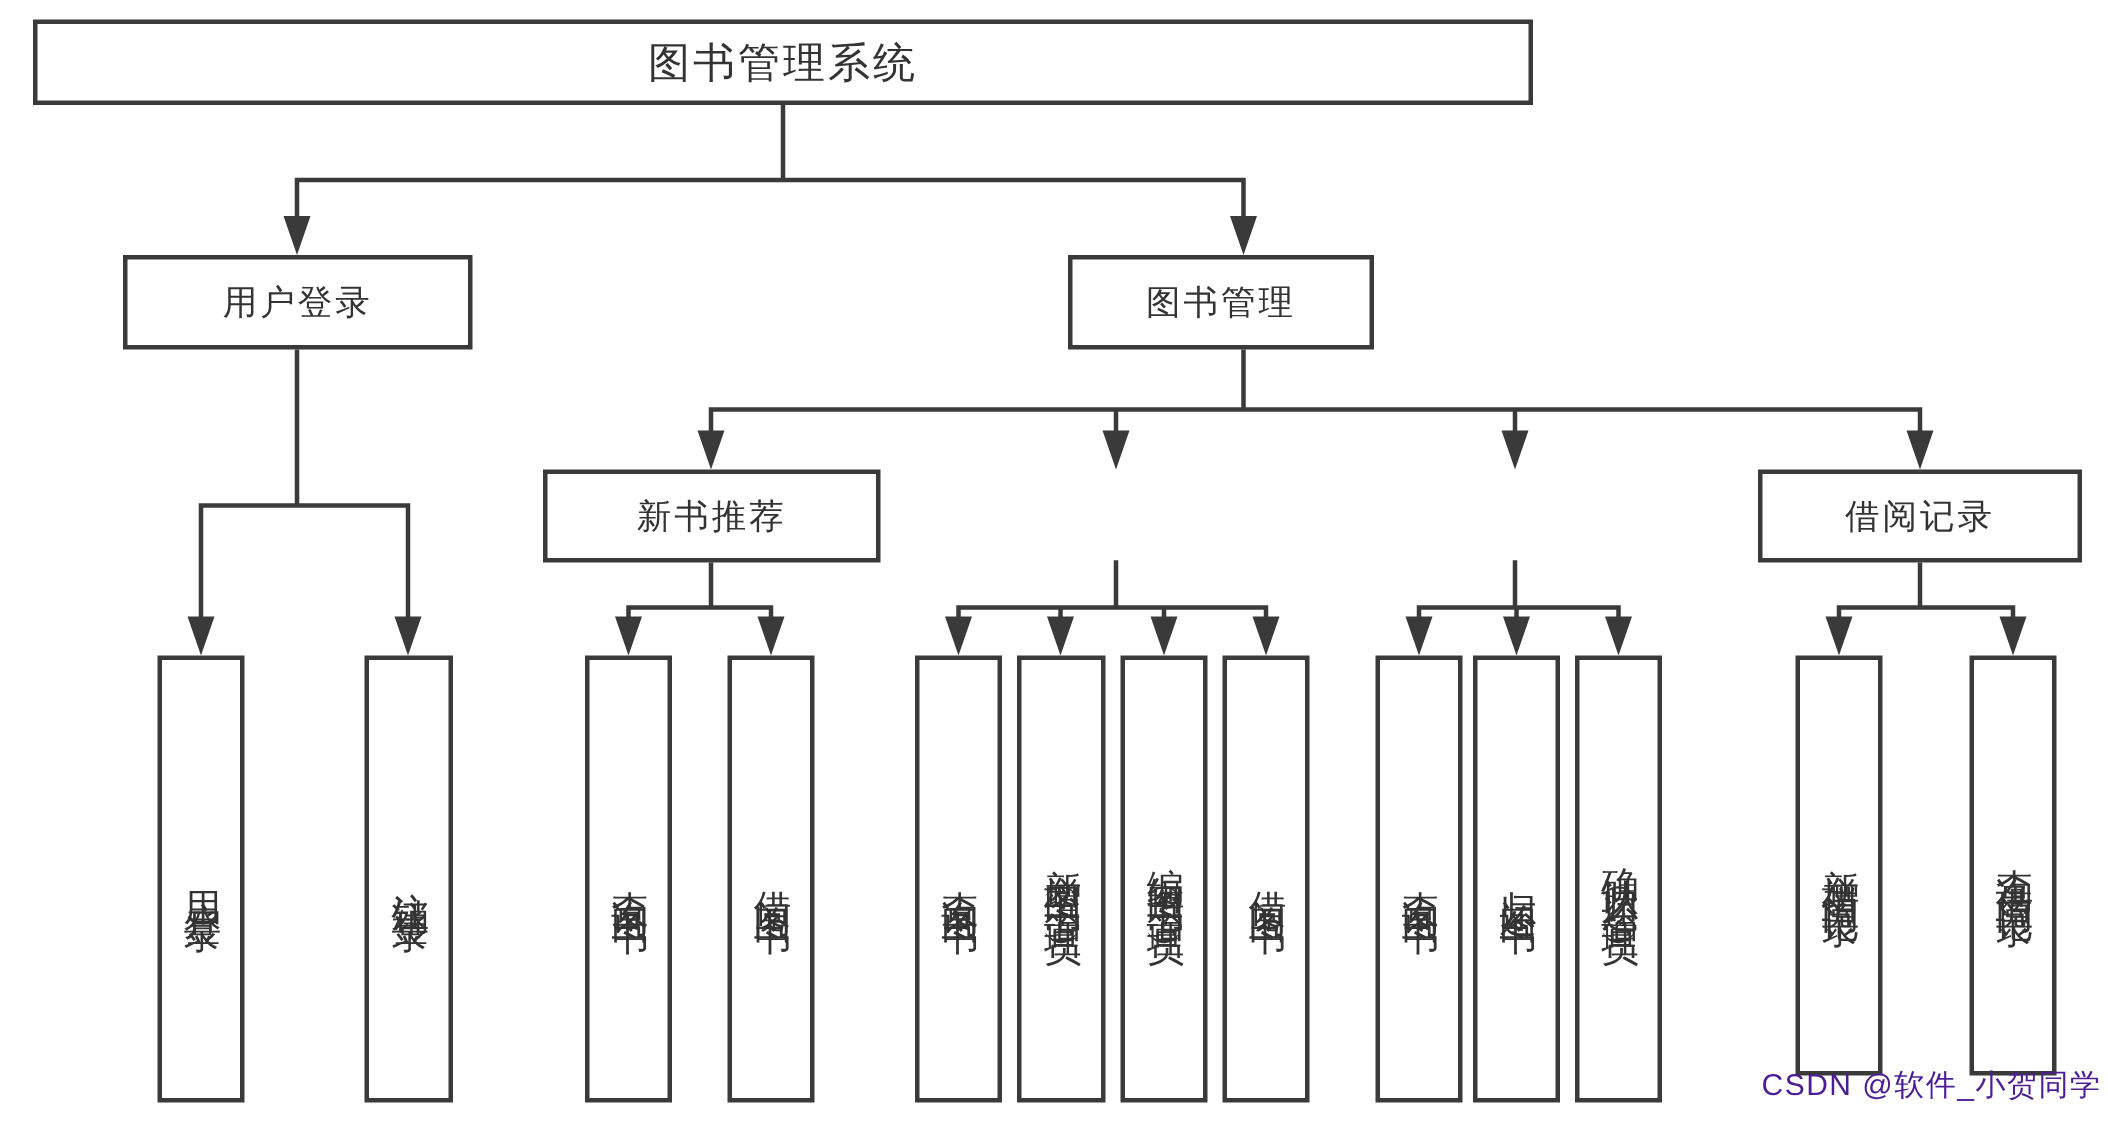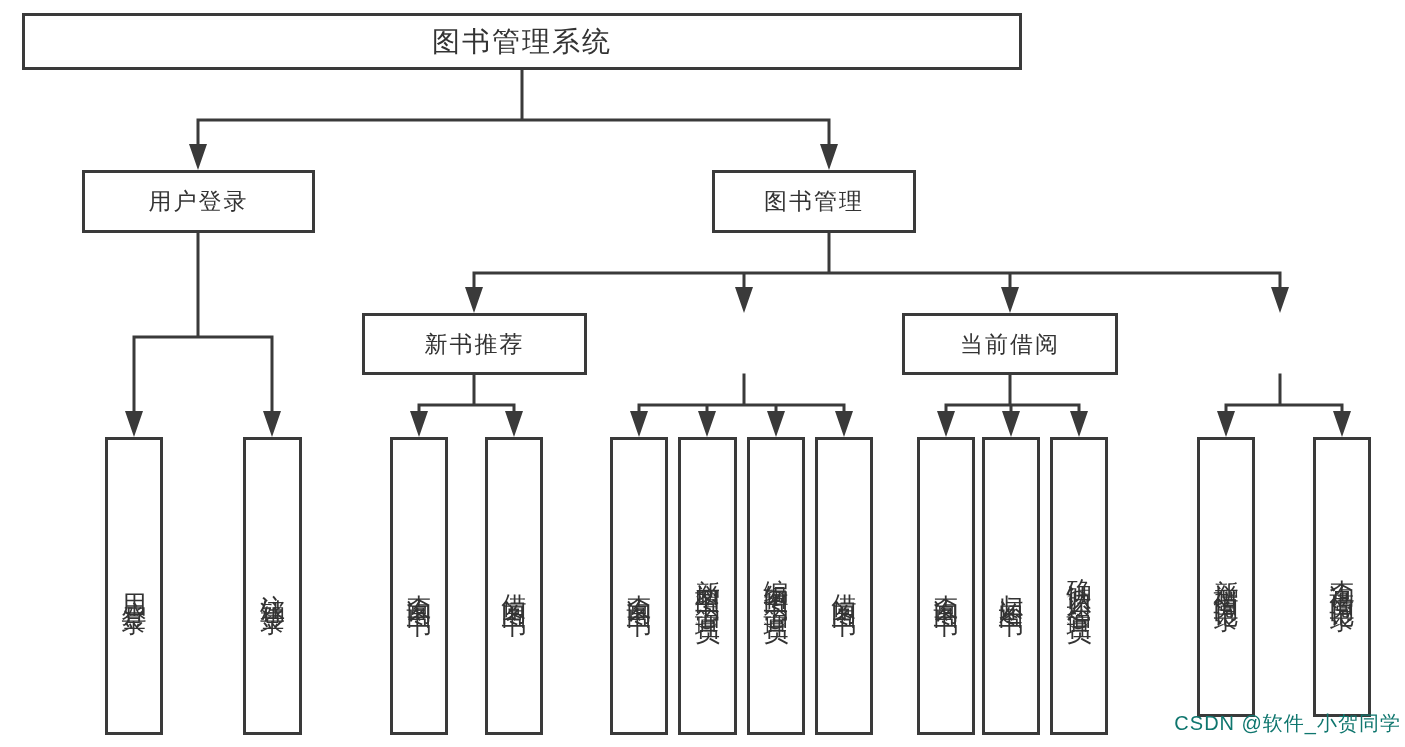--- a/index.html
+++ b/index.html
@@ -39,21 +39,21 @@
     font-size: 25px;
     letter-spacing: 6px;
     line-height: 1;
   }
   .watermark {
     position: absolute;
     right: 4px;
     top: 710px;
     font-size: 20px;
     letter-spacing: 1px;
-    color: #0f766e;
+    color: #4c1d95;
     white-space: nowrap;
     text-align: center;
   }
 </style>
 </head>
 <body>
 
 <div class="canvas">
 
   <svg class="connectors" width="1405" height="747" viewBox="0 0 1405 747">
@@ -75,21 +75,21 @@
              M1070 411 L1088 411 L1079 437 Z
              M1217 411 L1235 411 L1226 437 Z M1333 411 L1351 411 L1342 437 Z" fill="#3a3a3a" stroke="none"></path>
   </svg>
 
   <div class="node hbox root-box" style="left:22px;top:13px;width:1000px;height:57px">图书管理系统</div>
 
   <div class="node hbox" style="left:82px;top:170px;width:233px;height:63px">用户登录</div>
   <div class="node hbox" style="left:712px;top:170px;width:204px;height:63px">图书管理</div>
 
   <div class="node hbox" style="left:362px;top:313px;width:225px;height:62px">新书推荐</div>
-  <div class="node hbox" style="left:902px;top:313px;width:216px;height:62px">当前借阅</div>
+  <div class="node hbox" style="left:1172px;top:313px;width:216px;height:62px">借阅记录</div>
 
   <div class="node vbox" style="left:105px;top:437px;width:58px;height:298px">用户登录</div>
   <div class="node vbox" style="left:243px;top:437px;width:59px;height:298px">注销登录</div>
 
   <div class="node vbox" style="left:390px;top:437px;width:58px;height:298px">查询图书</div>
   <div class="node vbox" style="left:485px;top:437px;width:58px;height:298px">借阅图书</div>
 
   <div class="node vbox" style="left:610px;top:437px;width:58px;height:298px">查询图书</div>
   <div class="node vbox" style="left:678px;top:437px;width:59px;height:298px">新增图书（管理员）</div>
   <div class="node vbox" style="left:747px;top:437px;width:58px;height:298px">编辑图书（管理员）</div>

